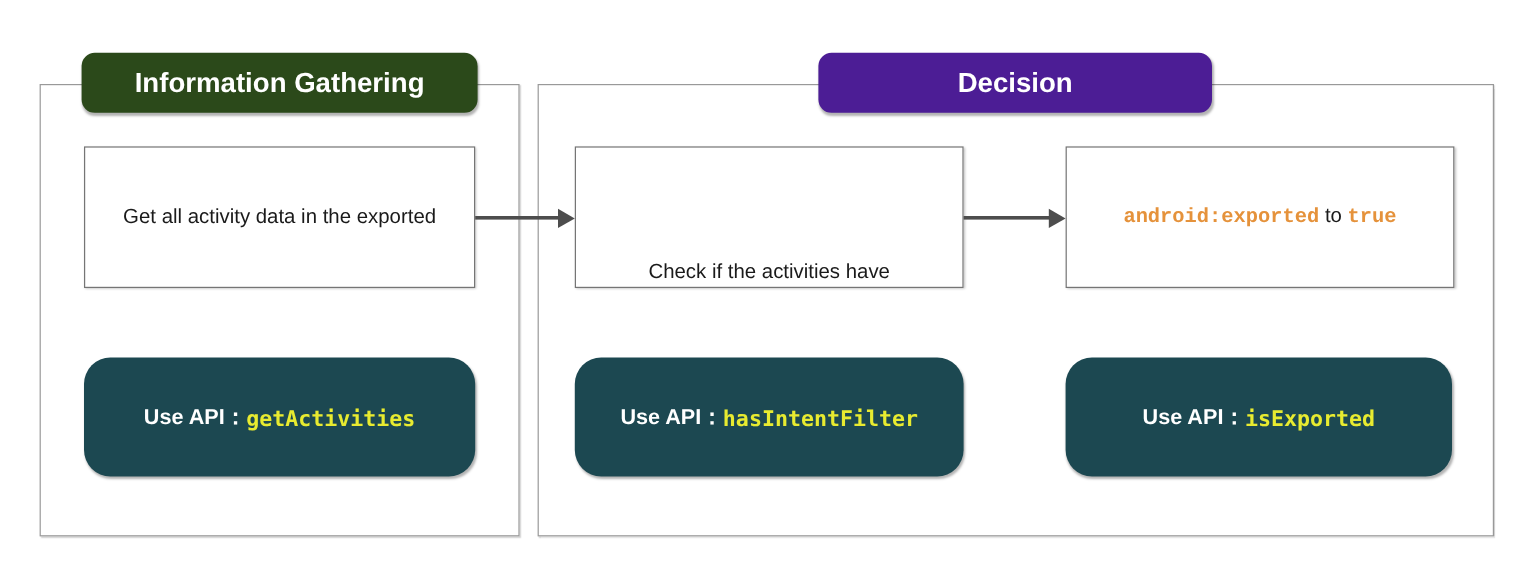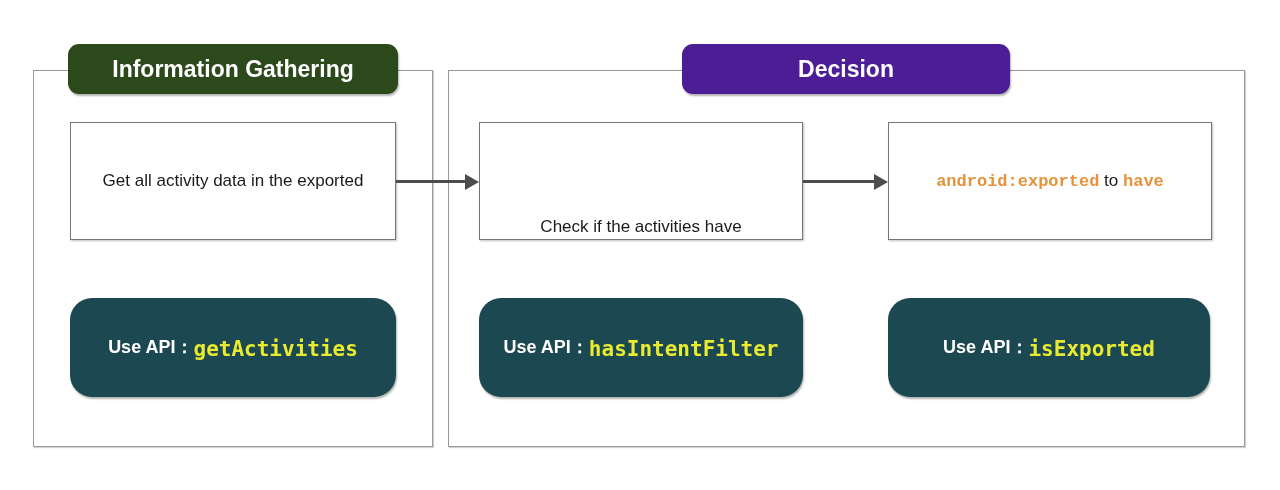--- a/index.html
+++ b/index.html
@@ -92,21 +92,21 @@
 
   .api-label {
     color: #ffffff;
     font-size: 18px;
     font-weight: bold;
     line-height: 1.3;
   }
   .api-name {
     font-family: "DejaVu Sans Mono", monospace;
     font-weight: bold;
-    font-size: 21px;
+    font-size: 18px;
     color: #E8EB30;
     line-height: 1.3;
     margin-top: 5px;
   }
 
   .flow-arrow {
     position: absolute;
     top: 180px;
     height: 3px;
     background: #4D4D4D;
@@ -140,21 +140,21 @@
   <div class="white-box white-left">
     <span>Get all activity data in the exported</span>
   </div>
 
   <div class="white-box white-mid">
     <span>Check if the activities have</span>
   </div>
 
   <div class="white-box white-right">
     <span>
-      <span class="code">android:exported</span><span> to </span><span class="code">have</span>
+      <span class="code">android:exported</span><span> to </span><span class="code">true</span>
     </span>
   </div>
 
   <div class="flow-arrow arrow-1"></div>
   <div class="flow-arrow arrow-2"></div>
 
   <div class="api-box api-left">
     <span class="api-label">Use API：</span>
     <span class="api-name">getActivities</span>
   </div>

